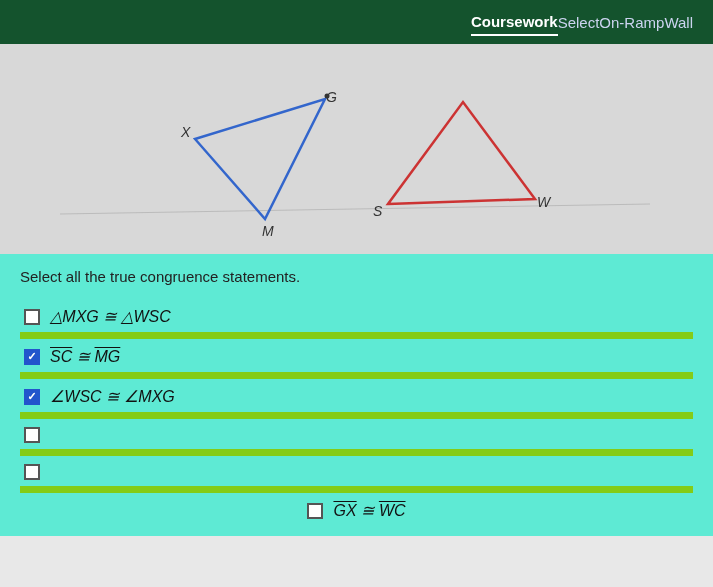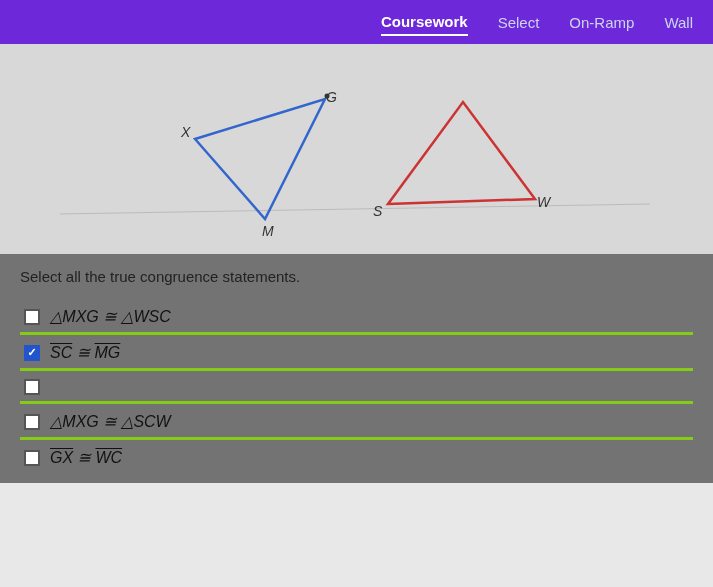--- a/index.html
+++ b/index.html
@@ -4,70 +4,70 @@
   <style>
     * { margin: 0; padding: 0; box-sizing: border-box; }
     body {
       width: 713px;
       height: 587px;
       font-family: Arial, sans-serif;
       background: #e8e8e8;
       overflow: hidden;
     }
     .nav-bar {
-      background: #6d28d9;
+      background: #14532d;
       display: flex;
       align-items: center;
       justify-content: flex-end;
       padding: 0 20px;
       height: 44px;
-      gap: 30px;
     }
     .nav-item {
       color: #ccd4f0;
       font-size: 15px;
       cursor: pointer;
       padding: 4px 0;
     }
     .nav-item.active {
       color: #ffffff;
       font-weight: bold;
       border-bottom: 2px solid #ffffff;
     }
     .diagram-area {
       width: 100%;
       height: 210px;
       background: #e8e8e8;
       position: relative;
     }
     .question-area {
-      background: #737373;
+      background: #5eead4;
       padding: 14px 20px 10px 20px;
     }
     .question-text {
       font-size: 15px;
       color: #222;
       margin-bottom: 16px;
       font-weight: normal;
     }
     .options-list {
       display: flex;
       flex-direction: column;
       gap: 2px;
     }
     .option-item {
       display: flex;
       align-items: center;
       gap: 10px;
       padding: 6px 4px;
       cursor: pointer;
-      border-bottom: 3px solid #84cc16;
+      border-bottom: 7px solid #84cc16;
     }
     .option-item:last-child {
       border-bottom: none;
+      justify-content: center;
     }
     .checkbox {
       width: 16px;
       height: 16px;
       border: 2px solid #555;
       background: white;
       flex-shrink: 0;
       display: flex;
       align-items: center;
       justify-content: center;
@@ -135,28 +135,31 @@
     <div class="option-item">
       <div class="checkbox"></div>
       <span class="option-label">△<i>MXG</i> ≅ △<i>WSC</i></span>
     </div>
 
     <div class="option-item">
       <div class="checkbox checked"></div>
       <span class="option-label"><span class="overline"><i>SC</i></span> ≅ <span class="overline"><i>MG</i></span></span>
     </div>
 
+    <div class="option-item">
+      <div class="checkbox checked"></div>
+      <span class="option-label">∠<i>WSC</i> ≅ ∠<i>MXG</i></span>
+    </div>
 
     <div class="option-item">
       <div class="checkbox"></div>
     </div>
 
     <div class="option-item">
       <div class="checkbox"></div>
-      <span class="option-label">△<i>MXG</i> ≅ △<i>SCW</i></span>
     </div>
 
     <div class="option-item">
       <div class="checkbox"></div>
       <span class="option-label"><span class="overline"><i>GX</i></span> ≅ <span class="overline"><i>WC</i></span></span>
     </div>
 
   </div>
 </div>
 

